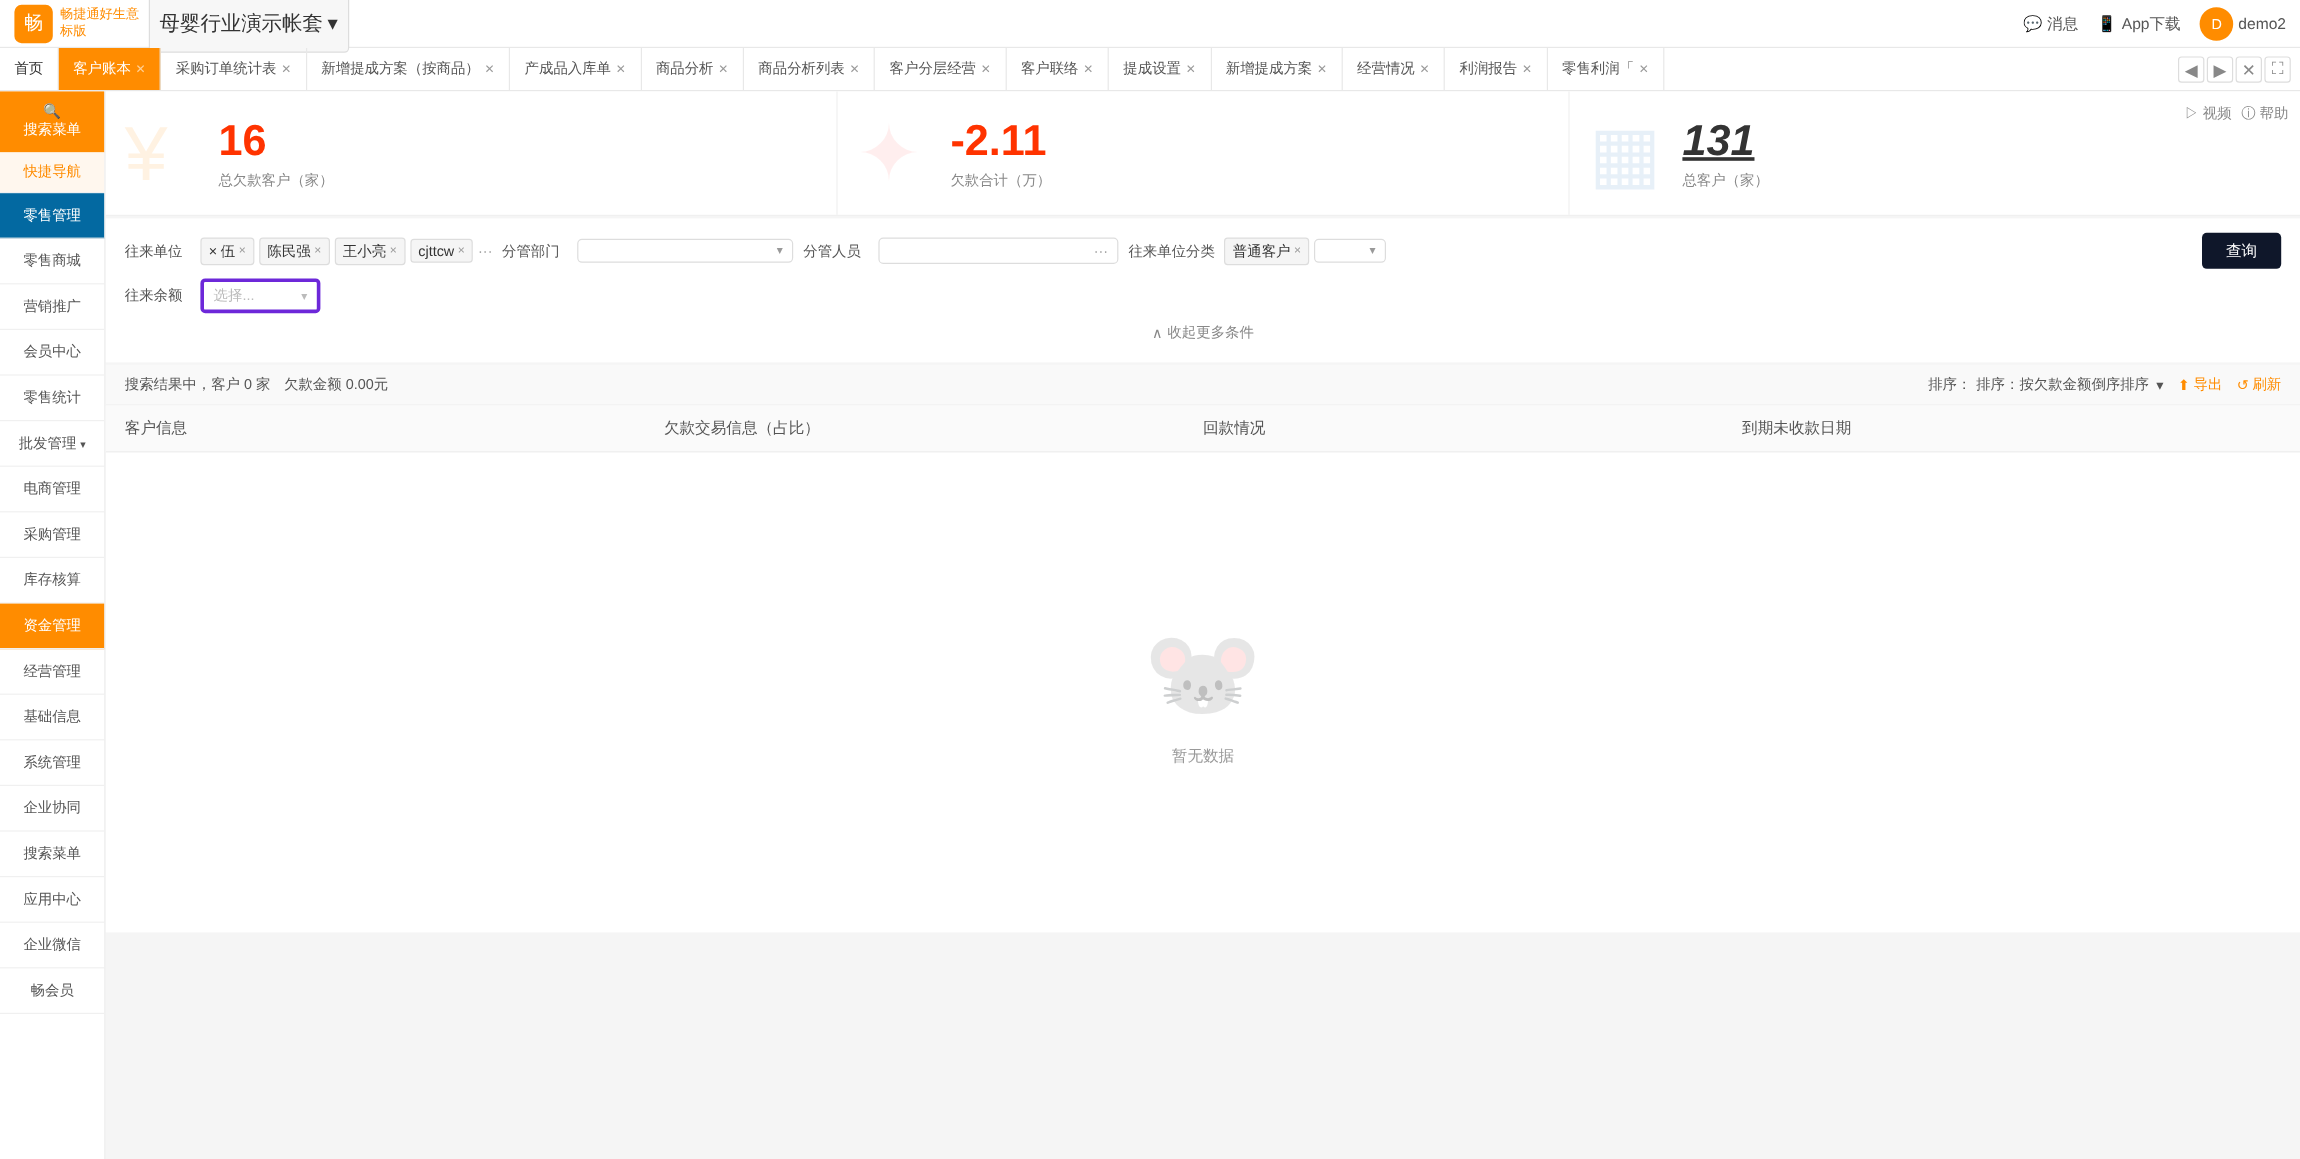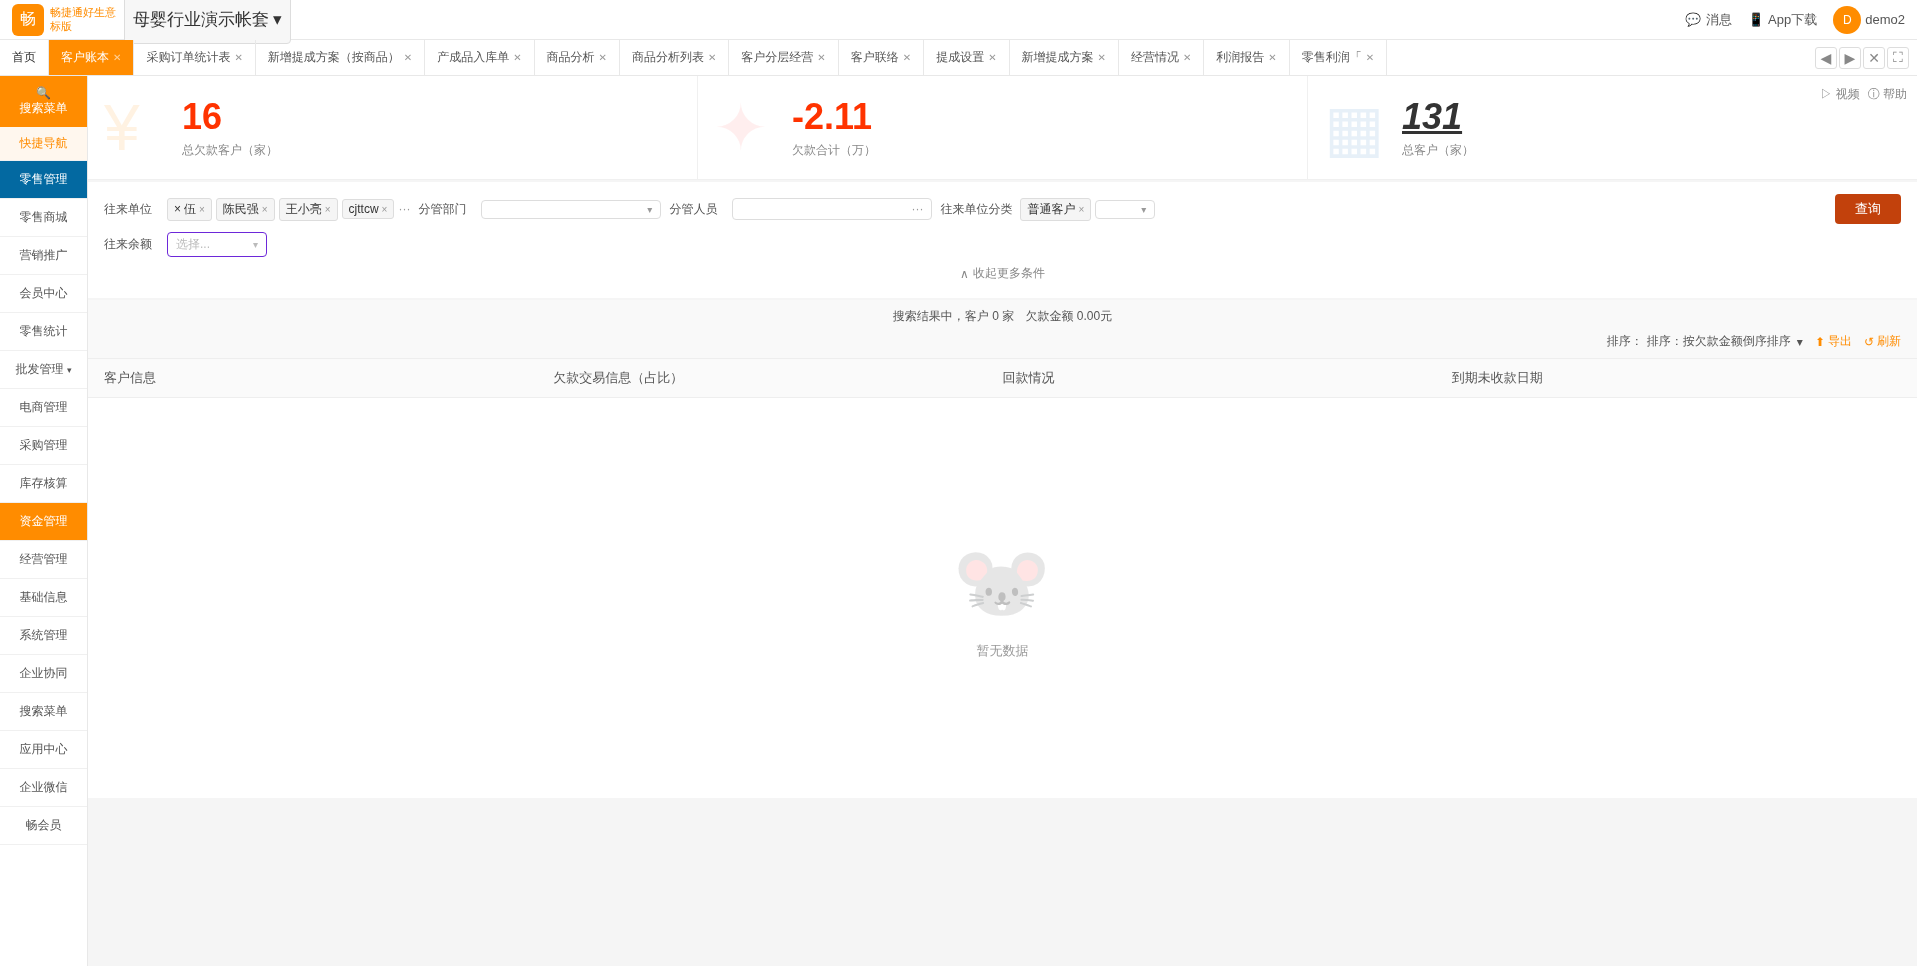--- a/index.html
+++ b/index.html
@@ -89,37 +89,37 @@
       min-width: 120px;
     }
     .filter-select .arrow { color: #999; font-size: 10px; margin-left: auto; }
     .filter-person-select {
       display: flex; align-items: center; border: 1px solid #ddd; border-radius: 4px;
       padding: 3px 8px; background: #fff; cursor: pointer; gap: 4px; font-size: 12px;
       min-width: 200px;
     }
     .filter-person-select .dots { color: #999; margin-left: auto; }
     .btn-search {
-      background: #c2410c; color: #fff; border: none; border-radius: 4px;
+      background: #0f172a; color: #fff; border: none; border-radius: 4px;
       padding: 6px 20px; cursor: pointer; font-size: 13px; margin-left: auto;
     }
     .collapse-btn {
       display: flex; align-items: center; gap: 4px; color: #888; cursor: pointer;
       font-size: 12px; margin: 4px auto; width: fit-content;
     }
     .select-input {
-      display: flex; align-items: center; border: 1px solid #6d28d9; border-radius: 4px;
+      display: flex; align-items: center; border: 3px solid #6d28d9; border-radius: 4px;
       padding: 3px 8px; background: #fff; cursor: pointer; gap: 4px; font-size: 12px;
       min-width: 100px; color: #bbb;
     }
 
     
     .result-bar {
       background: #f9f9f9; padding: 8px 16px; display: flex; align-items: center;
-      gap: 8px; font-size: 12px; color: #555; border-bottom: 1px solid #eee; flex-direction: column;
+      gap: 8px; font-size: 12px; color: #555; border-bottom: 1px solid #eee;
     }
     .result-bar .right-actions { margin-left: auto; display: flex; align-items: center; gap: 12px; }
     .sort-select { display: flex; align-items: center; gap: 4px; cursor: pointer; color: #555; }
     .action-btn { display: flex; align-items: center; gap: 3px; cursor: pointer; color: #ff8c00; }
 
     
     .data-table { background: #fff; }
     .table-header {
       display: grid; grid-template-columns: 2fr 2fr 2fr 2fr;
       padding: 10px 16px; background: #fafafa; border-bottom: 1px solid #eee;

